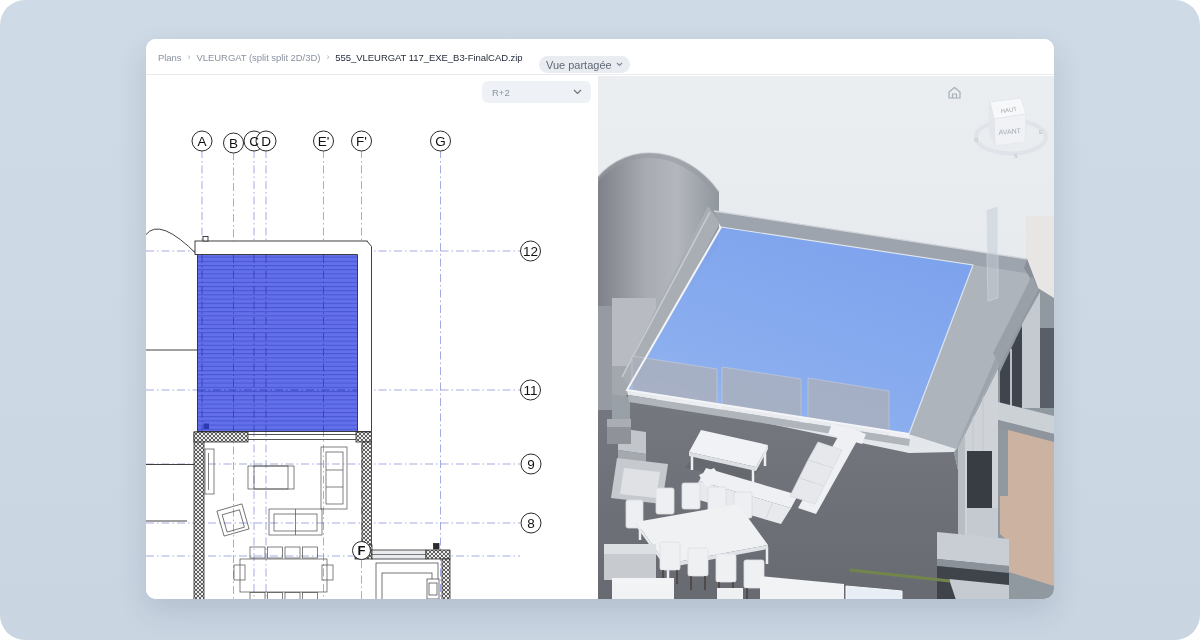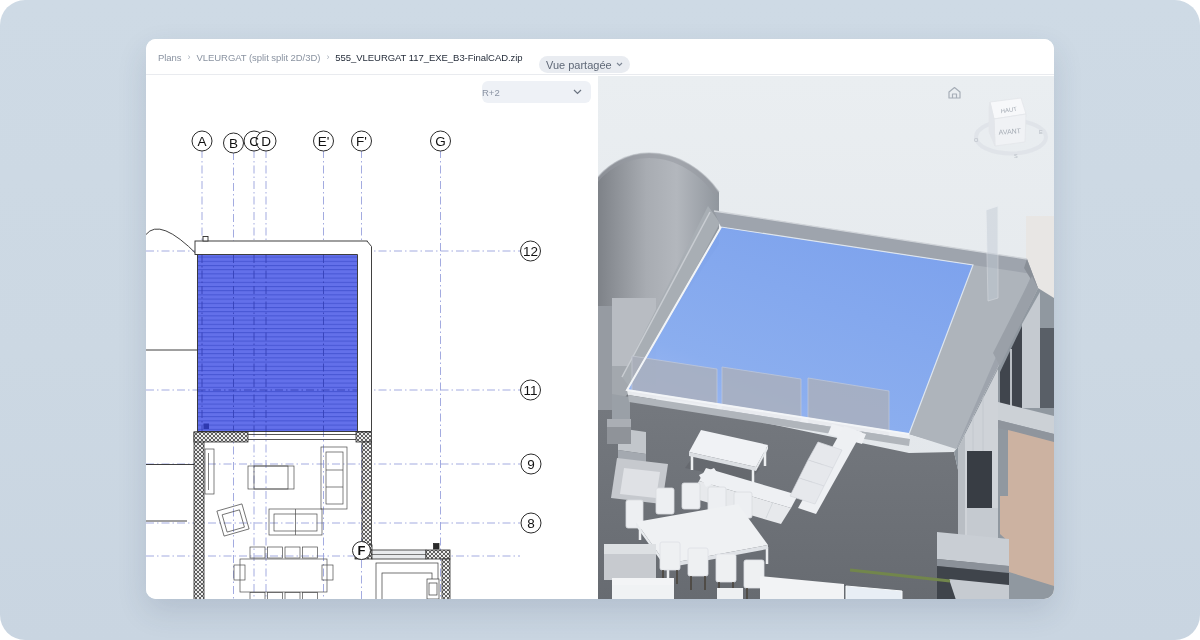--- a/index.html
+++ b/index.html
@@ -17,21 +17,21 @@
   .crumb .sep { margin:0 6px; color:#a8b0bb; font-size:9px; }
   .crumb b { color:#262e3b; font-weight:normal;text-align:center; }
   .pill { position:absolute; left:393px; top:8px; height:17px; padding:0 7px; background:#e9ecf1;
     border-radius:9px; font-size:11px; color:#5f6877; display:flex; align-items:center; gap:4px;margin-top:9px; }
   .pill svg { display:block; }
   .body { position:absolute; left:0; top:37px; width:908px; height:523px; display:flex; }
   .pane2d { position:relative; width:452px; height:523px; background:#fff; }
   .pane3d { position:relative; width:456px; height:523px; background:#e8ecef; }
   .dd { position:absolute; left:336px; top:5px; width:109px; height:22px; background:#eef1f6;
     border-radius:6px; font-size:9.5px; color:#8a93a3; display:flex; align-items:center; }
-  .dd span { }
+  .dd span { margin-left:10px; }
   .dd .chev { position:absolute; right:9px; top:8px; }
   svg { display:block; }
 </style>
 </head>
 <body>
 <div class="stage"></div>
 <div class="card">
   <div class="hdr">
     <div class="crumb">
       <span>Plans</span>

